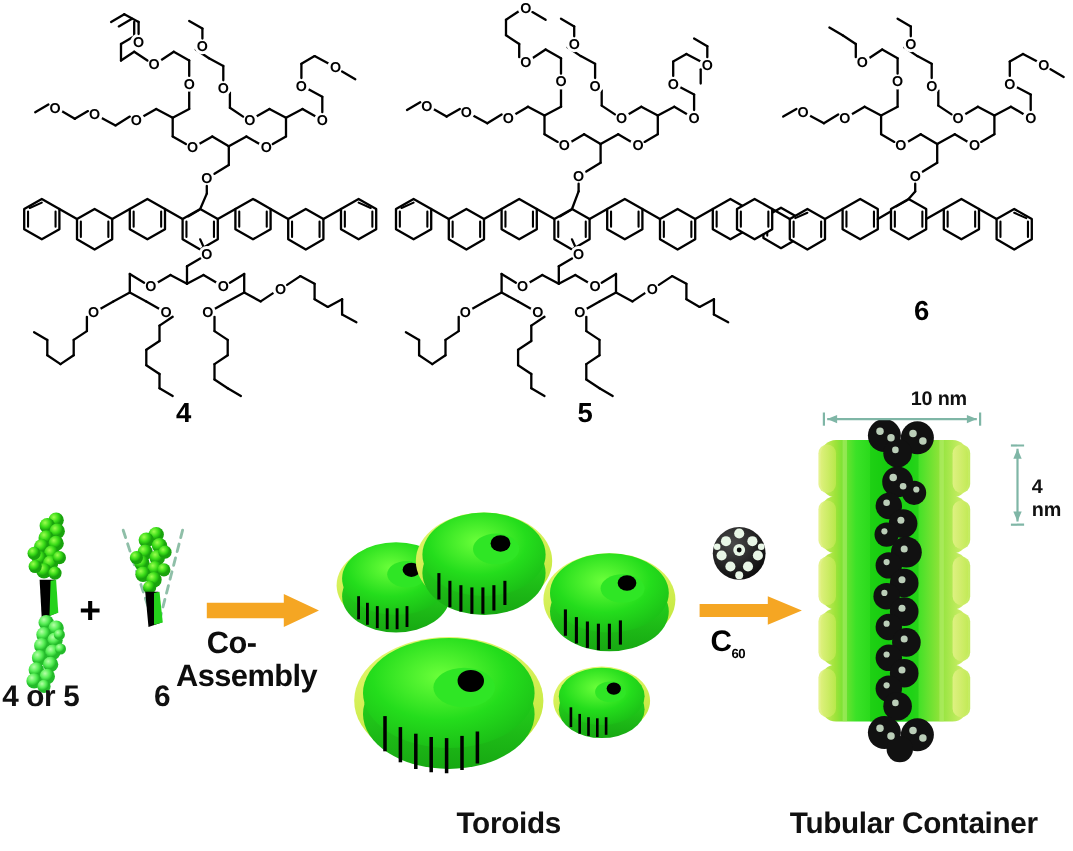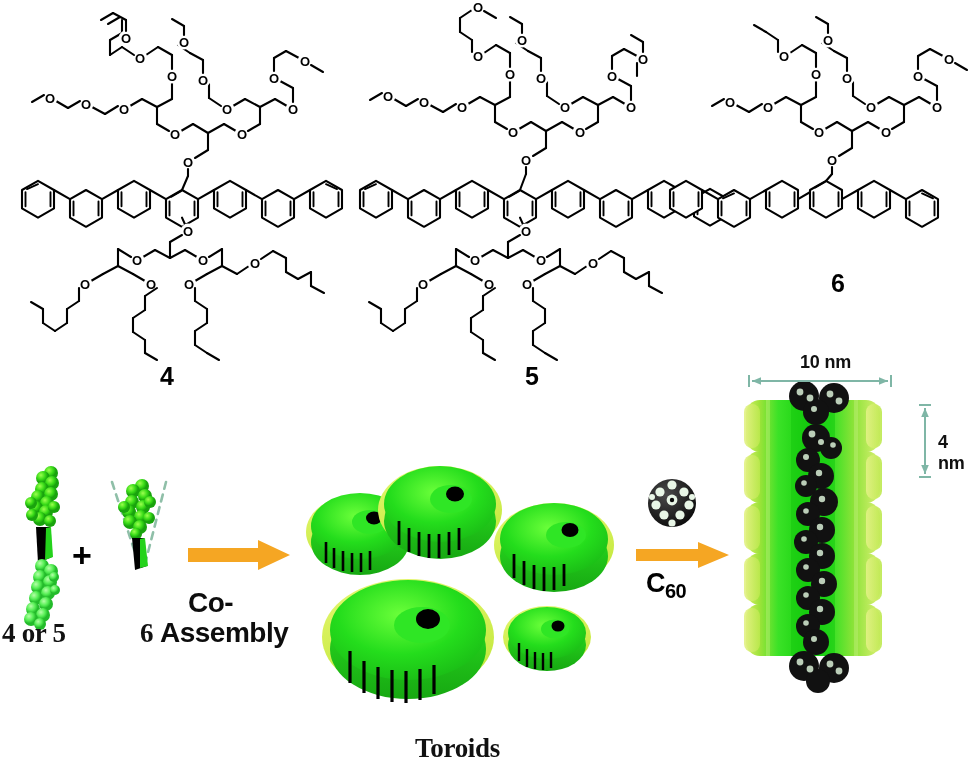--- a/index.html
+++ b/index.html
@@ -13,31 +13,29 @@
   .abs{position:absolute;}
 
   
   .cmp-num{
     font-weight:bold;font-size:25px;color:#000;
     letter-spacing:0px;line-height:1;
   }
   .big-label{
     font-weight:bold;font-size:27px;color:#111;line-height:1.02;
     letter-spacing:-0.3px;
-    font-family:Liberation Serif, serif;
   }
   .flow-label{
     font-weight:bold;font-size:28px;color:#0d0d0d;line-height:1.04;
     letter-spacing:-0.5px;
-    margin-top:18px;
   }
   .plus-sign{font-weight:bold;font-size:34px;line-height:1;}
   .dim-label{font-weight:bold;font-size:18px;color:#111;letter-spacing:-0.2px;}
   .c60-label{font-weight:bold;font-size:27px;letter-spacing:-0.5px;}
-  .c60-label sub{font-size:20px;}
+  .c60-label sub{font-size:12px;}
 
   
   svg{display:block;overflow:visible;}
   .bond{stroke:#000;stroke-width:2.1;fill:none;stroke-linecap:round;stroke-linejoin:round;}
   .bond-thin{stroke:#000;stroke-width:1.9;fill:none;stroke-linecap:round;stroke-linejoin:round;}
   .atomO{font-family:"Liberation Sans",sans-serif;font-size:13px;font-weight:bold;
          fill:#000;text-anchor:middle;dominant-baseline:central;}
   .ringfill{fill:#fff;}
 </style>
 </head>
@@ -924,21 +922,21 @@
           <circle cx="78" cy="261" r="3"></circle>
           <circle cx="64" cy="284" r="3.4"></circle>
             <circle cx="74" cy="291" r="3.4"></circle>
           <circle cx="94" cy="286" r="3.4"></circle>
             <circle cx="103" cy="293" r="3.4"></circle>
         </g>
       </g>
     </svg>
   </div>
 
-  <div class="abs dim-label" style="left:800px;top:352px;">10 nm</div>
+  <div class="abs dim-label" style="left:828px;top:352px;">10 nm</div>
   <div class="abs" style="left:746px;top:374px;width:148px;height:14px;">
     <svg width="148" height="14" viewBox="0 0 148 14">
       <g stroke="#7FB6A6" stroke-width="2" fill="none">
         <path d="M3,1 L3,13"></path>
           <path d="M145,1 L145,13"></path>
         <path d="M6,7 L142,7"></path>
       </g>
       <path d="M6,7 L15,3.2 L15,10.8 Z" fill="#7FB6A6"></path>
       <path d="M142,7 L133,3.2 L133,10.8 Z" fill="#7FB6A6"></path>
     </svg>
@@ -950,14 +948,15 @@
         <path d="M1,3 L13,3"></path>
           <path d="M1,75 L13,75"></path>
         <path d="M7,6 L7,72"></path>
       </g>
       <path d="M7,6 L3.2,15 L10.8,15 Z" fill="#7FB6A6"></path>
       <path d="M7,72 L3.2,63 L10.8,63 Z" fill="#7FB6A6"></path>
     </svg>
   </div>
   <div class="abs dim-label" style="left:938px;top:432px;">4 nm</div>
 
+  <div class="abs big-label" style="left:718px;top:735px;">Tubular Container</div>
 
 </div>
 
 </body></html>

